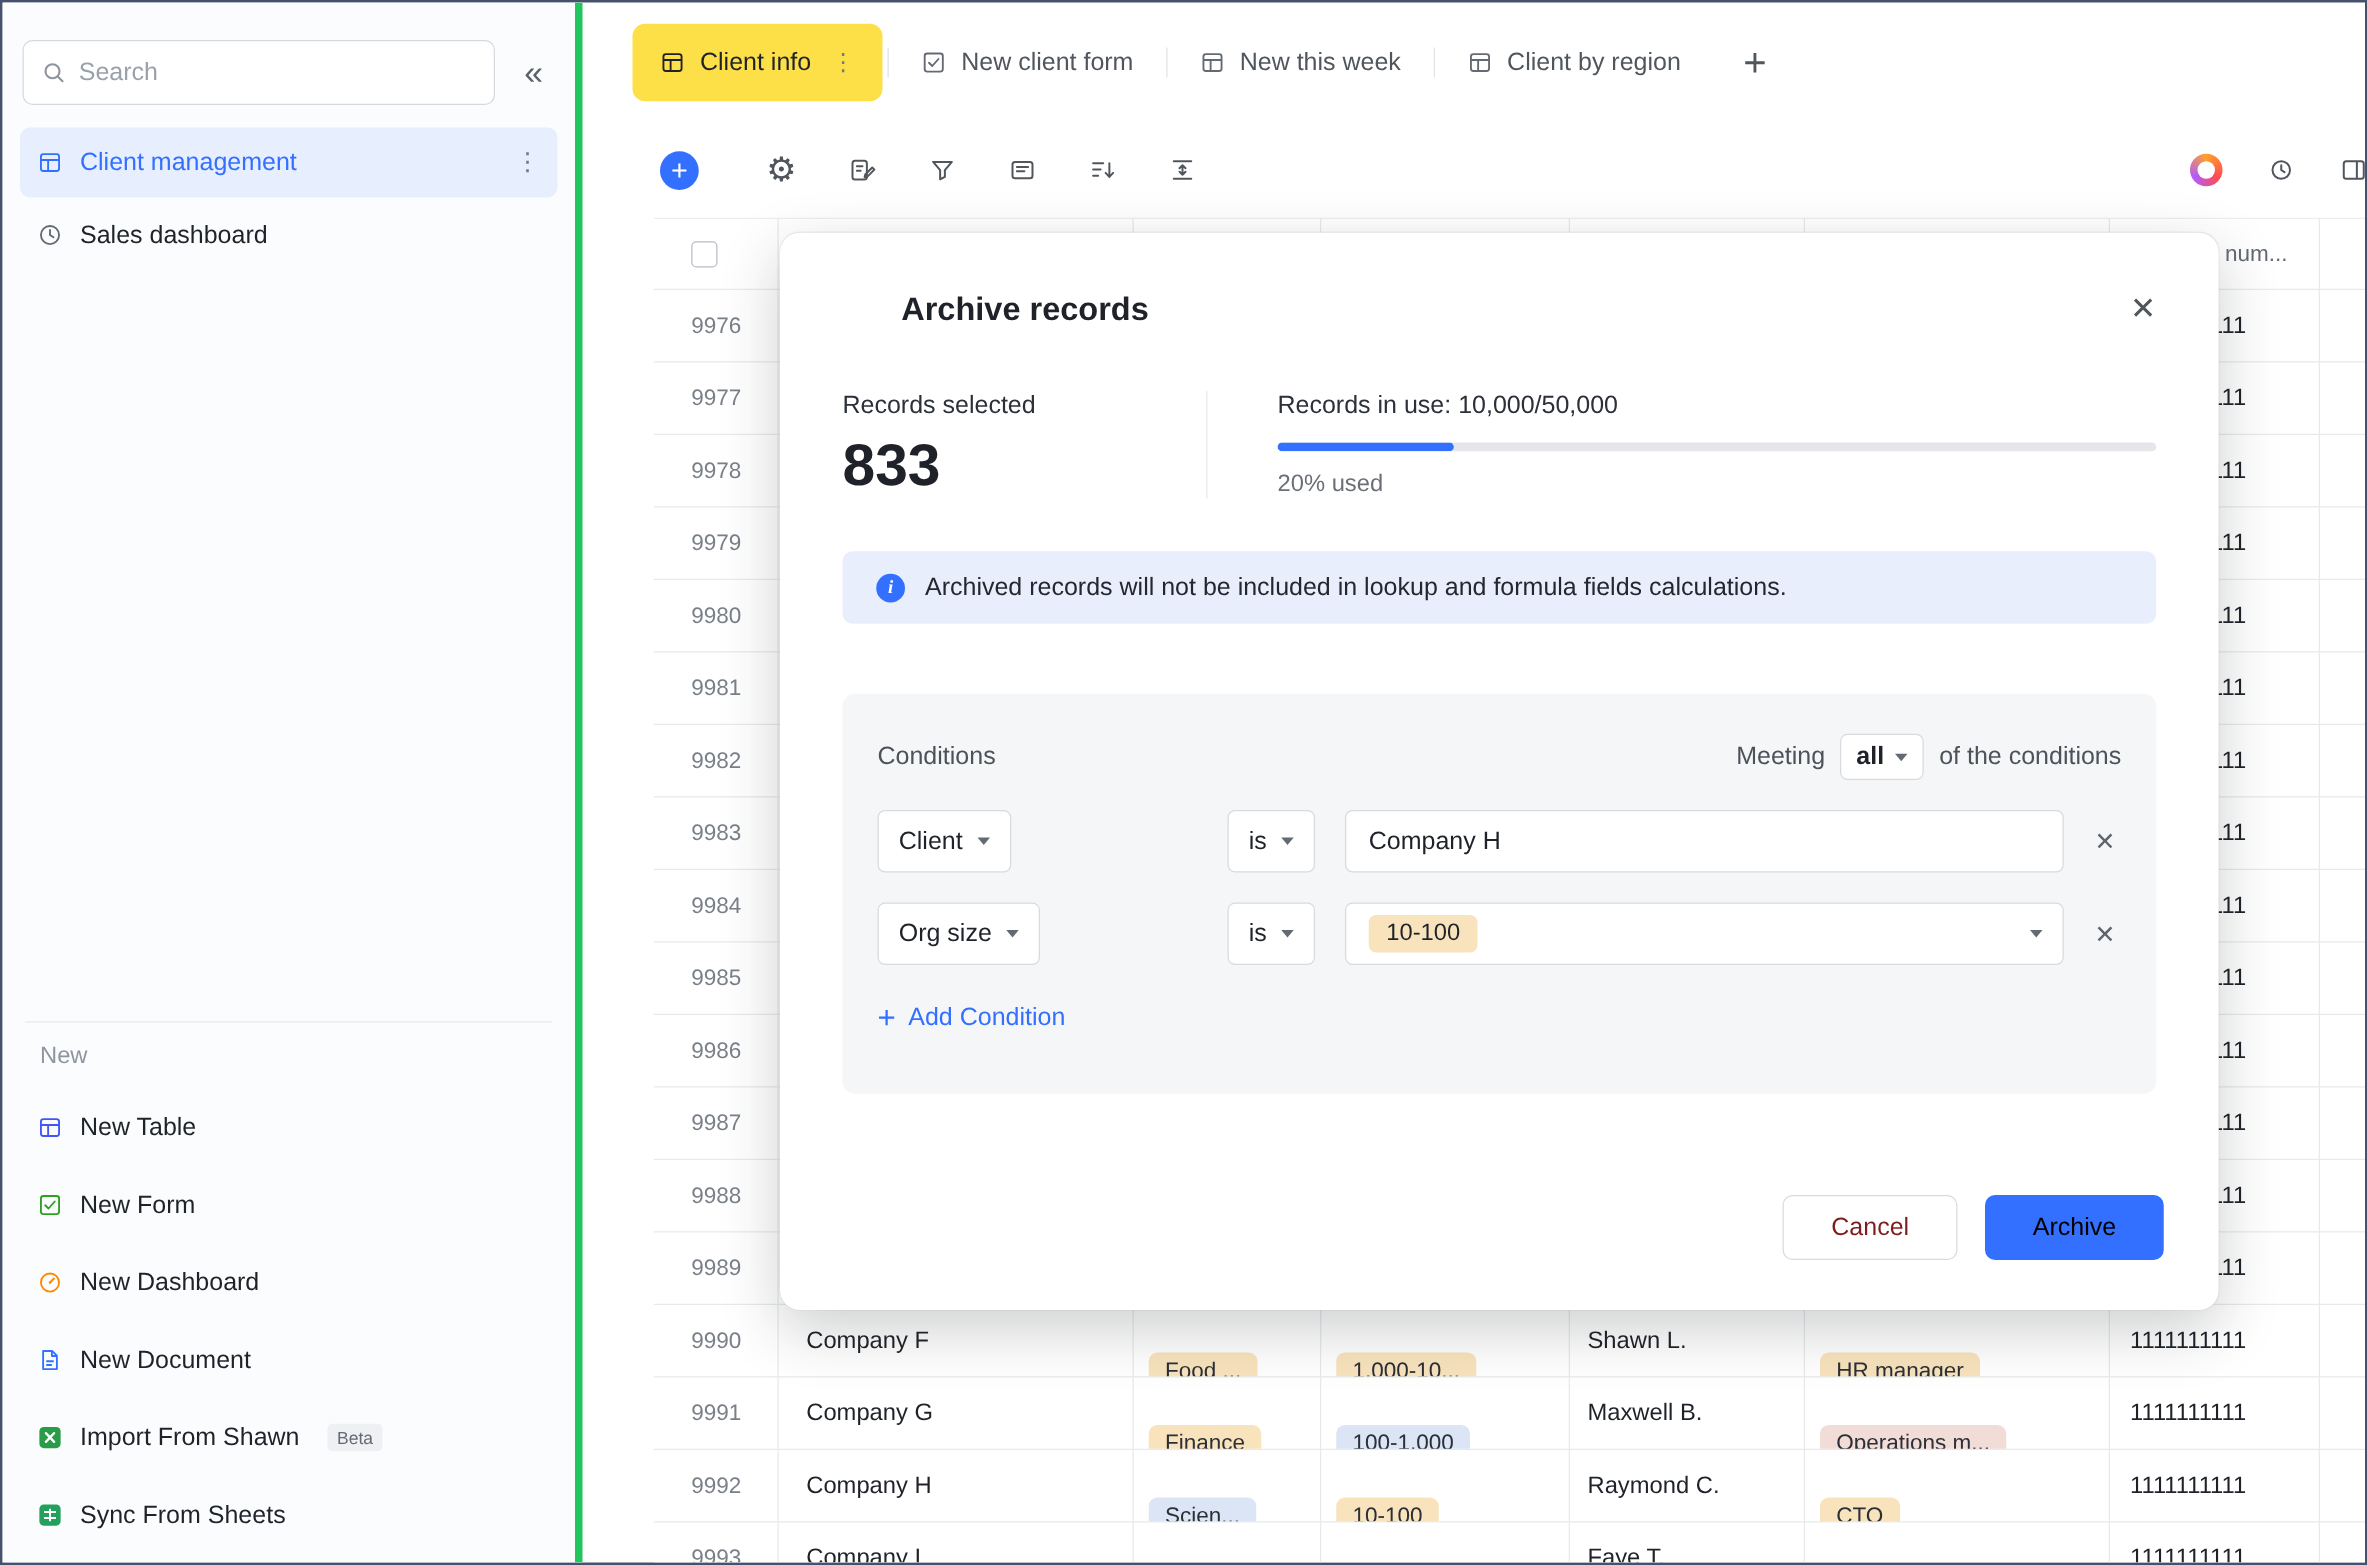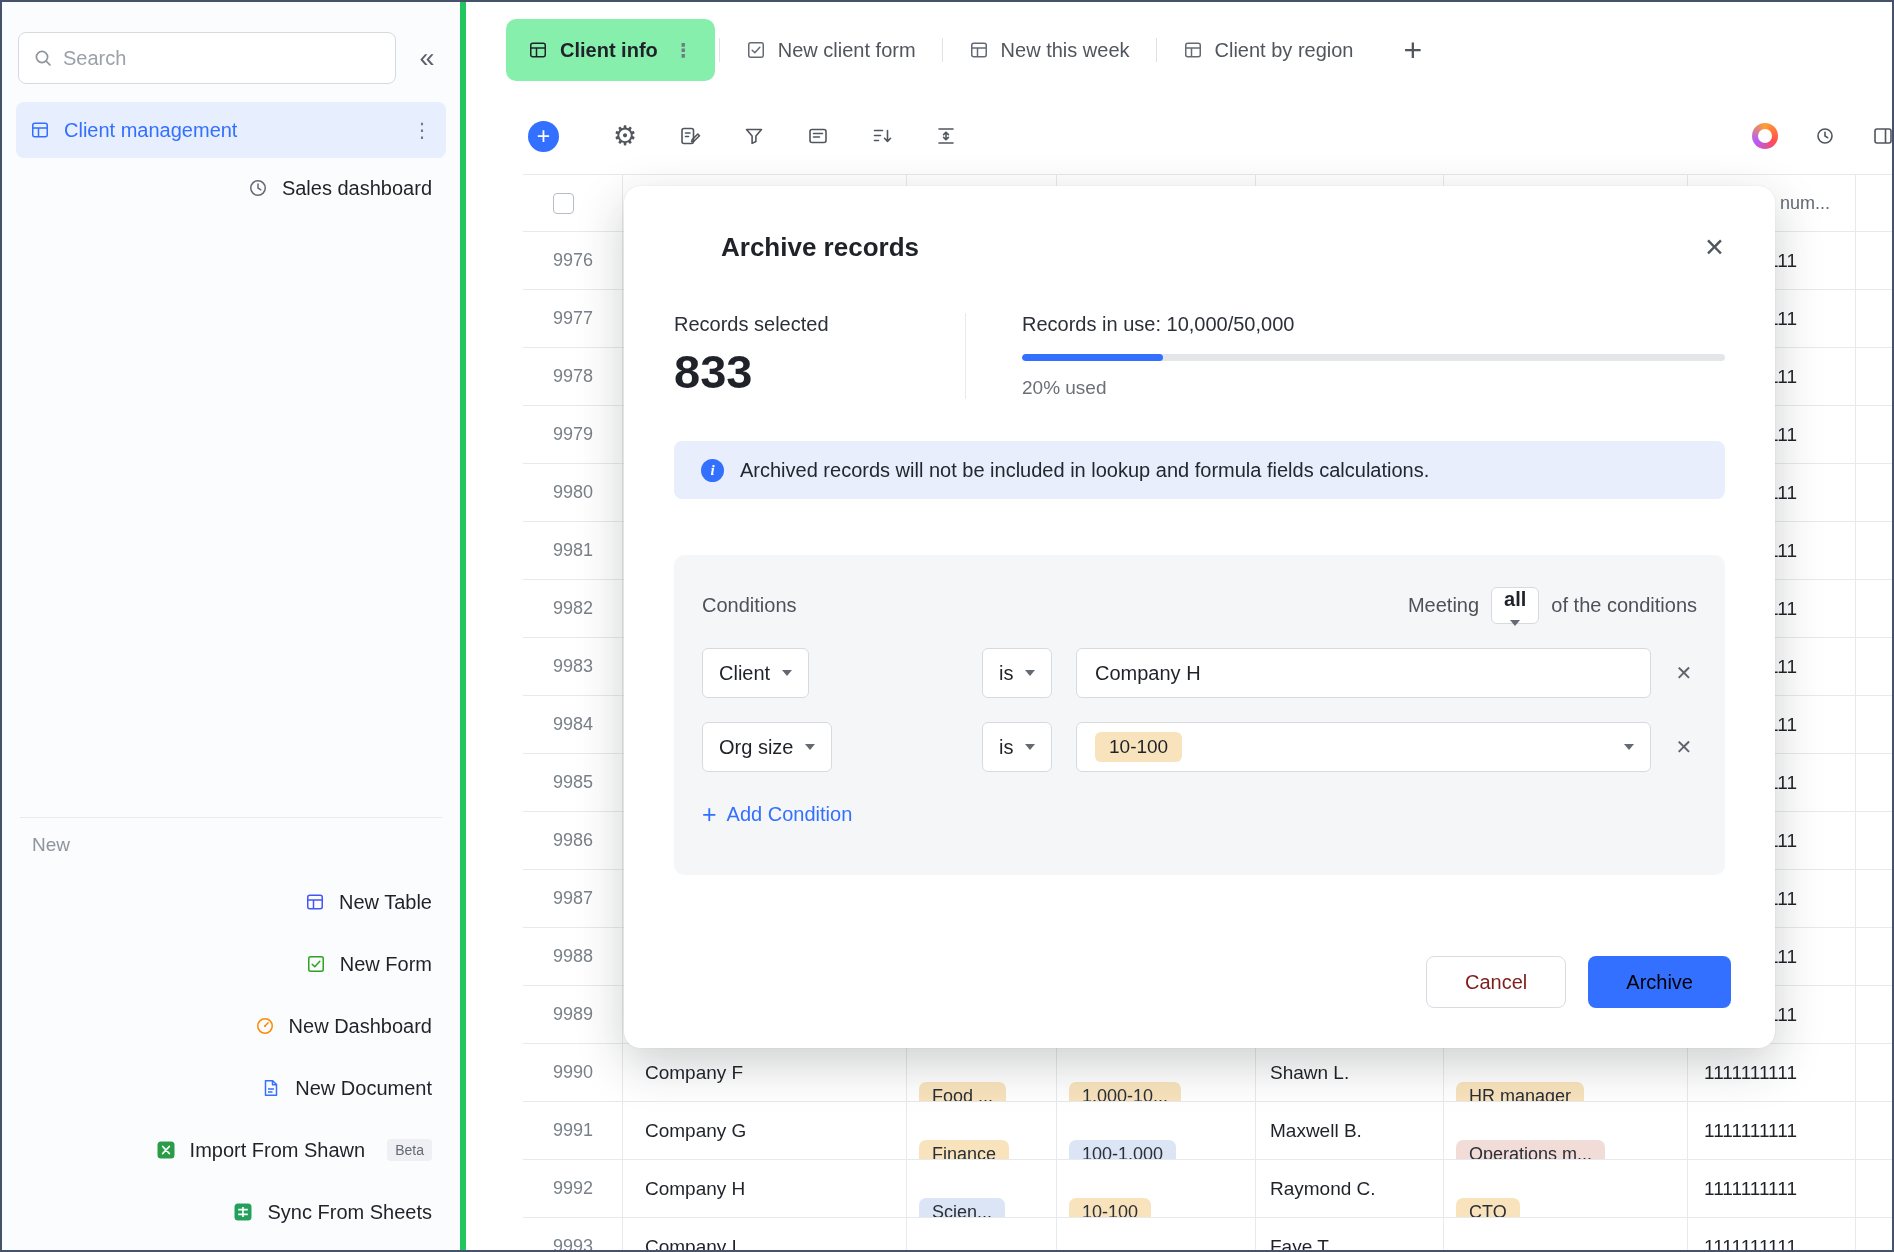--- a/index.html
+++ b/index.html
@@ -7,38 +7,38 @@
   body{font-family:"Liberation Sans","DejaVu Sans",sans-serif;color:#1f2329;background:#fff;}
   .screen{position:relative;width:1894px;height:1252px;border:2px solid #46516b;overflow:hidden;display:flex;background:#fff;}
 
   
   .sidebar{flex:0 0 464px;width:464px;background:#fbfcfd;border-right:6px solid #22c55e;display:flex;flex-direction:column;overflow:hidden;}
   .sb-top{display:flex;align-items:center;gap:8px;margin:30px 10px 16px 16px;}
   .searchbox{flex:1;height:52px;border:1px solid #d6d9de;border-radius:8px;background:#fff;display:flex;align-items:center;padding:0 14px;gap:10px;}
   .searchbox input{border:none;outline:none;font:inherit;font-size:20px;flex:1;min-width:0;color:#1f2329;background:transparent;}
   .searchbox input::placeholder{color:#9aa1aa;}
   .collapse{width:46px;height:46px;border:none;background:transparent;font-size:27px;color:#5b6168;cursor:pointer;line-height:1;}
-  .sb-item{height:56px;margin:2px 14px;border-radius:8px;display:flex;align-items:center;gap:14px;padding:0 14px;font-size:20px;color:#1f2329;cursor:pointer;white-space:nowrap;justify-content:flex-end;}
+  .sb-item{height:56px;margin:2px 14px;border-radius:8px;display:flex;align-items:center;gap:14px;padding:0 14px;font-size:20px;color:#1f2329;cursor:pointer;white-space:nowrap;}
   .sb-ic{display:flex;color:#646a73;flex:0 0 auto;}
   .sb-item.active{background:#e7eefd;color:#3370ff;}
   .sb-item.active .sb-ic{color:#3370ff;}
   .kebab{margin-left:auto;color:#737a84;font-size:20px;line-height:1;}
   .spacer{flex:1;}
   .sb-divider{height:1px;background:#e8eaee;margin:0 18px 16px;}
   .sb-section{font-size:19px;color:#8f959e;margin:0 0 12px 30px;}
   .sb-new{padding-bottom:4px;}
   .sb-new .sb-item{margin:6px 14px;}
   .badge{background:#eef0f3;color:#646a73;font-size:14px;padding:3px 8px;border-radius:4px;margin-left:8px;}
 
   
   .main{flex:1;display:flex;flex-direction:column;min-width:0;}
   .tabbar{height:96px;display:flex;align-items:center;padding-left:40px;flex:0 0 96px;}
   .tab{display:flex;align-items:center;gap:12px;font-size:20px;color:#51565d;padding:0 22px;height:62px;border-radius:10px;cursor:pointer;white-space:nowrap;}
   .t-ic{display:flex;color:#646a73;}
-  .tab.active{background:#86efac;color:#1f2329;font-weight:700;}
+  .tab.active{background:#fde047;color:#1f2329;font-weight:400;}
   .tab.active .t-ic{color:#1f2329;}
   .tab .kebab{font-size:19px;margin-left:4px;}
   .tabsep{width:1px;height:24px;background:#dfe2e6;margin:0 4px;flex:0 0 1px;}
   .tab-add{margin-left:28px;font-size:32px;color:#51565d;cursor:pointer;line-height:1;font-weight:300;}
   .toolbar{height:76px;flex:0 0 76px;display:flex;align-items:center;padding:0 14px 0 62px;gap:42px;}
   .tb-ic{display:flex;color:#51565d;cursor:pointer;}
   .gear{font-size:27px;line-height:1;color:#51565d;}
   .add-rec{width:31px;height:31px;border-radius:50%;background:#3370ff;color:#fff;display:flex;align-items:center;justify-content:center;font-size:23px;margin-right:12px;cursor:pointer;flex:0 0 31px;}
   .tb-right{margin-left:auto;display:flex;align-items:center;gap:36px;}
   .donut{width:26px;height:26px;border-radius:50%;background:conic-gradient(#ff9f2e,#ff4d4f,#b35bff,#ff9f2e);position:relative;cursor:pointer;}
@@ -81,21 +81,21 @@
   .m-bar{height:7px;border-radius:4px;background:#e4e6e9;margin-top:18px;overflow:hidden;}
   .m-fill{height:100%;background:#3370ff;border-radius:4px;width:0;}
   .m-caption{font-size:19px;color:#6b7077;margin-top:16px;}
   .m-notice{margin:42px 50px 0;height:58px;background:#e9eefc;border-radius:8px;display:flex;align-items:center;gap:16px;padding:0 27px;font-size:20px;color:#23272e;}
   .info-ic{width:23px;height:23px;flex:0 0 23px;background:#3370ff;border-radius:50%;color:#fff;display:flex;align-items:center;justify-content:center;font-size:15px;font-weight:700;font-family:"Liberation Serif",serif;font-style:italic;}
   .m-cond{margin:56px 50px 0;height:320px;background:#f5f6f8;border-radius:10px;padding:0 28px;}
   .ch{display:flex;justify-content:space-between;align-items:center;padding-top:32px;}
   .c-title{font-size:20px;color:#4d525a;}
   .c-meeting{display:flex;align-items:center;gap:12px;font-size:20px;color:#4d525a;}
   .select{display:inline-flex;align-items:center;background:#fff;border:1px solid #d7dade;border-radius:6px;height:50px;padding:0 16px;font-size:20px;color:#1f2329;cursor:pointer;gap:12px;white-space:nowrap;}
-  .select.sm{height:37px;padding:0 12px;gap:9px;flex-direction:column;}
+  .select.sm{height:37px;padding:12px 12px;gap:9px;}
   .select.sm b{font-weight:600;}
   .caret{width:0;height:0;border-left:5.5px solid transparent;border-right:5.5px solid transparent;border-top:6.5px solid #646a73;flex:0 0 auto;}
   .cond-row{display:flex;align-items:center;margin-top:24px;}
   .slot-f{width:280px;flex:0 0 280px;}
   .slot-o{width:94px;flex:0 0 94px;}
   .slot-v{flex:1;min-width:0;}
   .vbox{height:50px;background:#fff;border:1px solid #d7dade;border-radius:6px;display:flex;align-items:center;padding:0 18px;font-size:20px;}
   .vbox.sel{justify-content:space-between;padding-right:16px;cursor:pointer;}
   .chip{padding:4px 14px;border-radius:6px;font-size:19px;background:#f8e3bd;font-weight:500;}
   .x-rm{margin-left:20px;font-size:20px;color:#5f646c;cursor:pointer;width:26px;text-align:center;flex:0 0 26px;}

